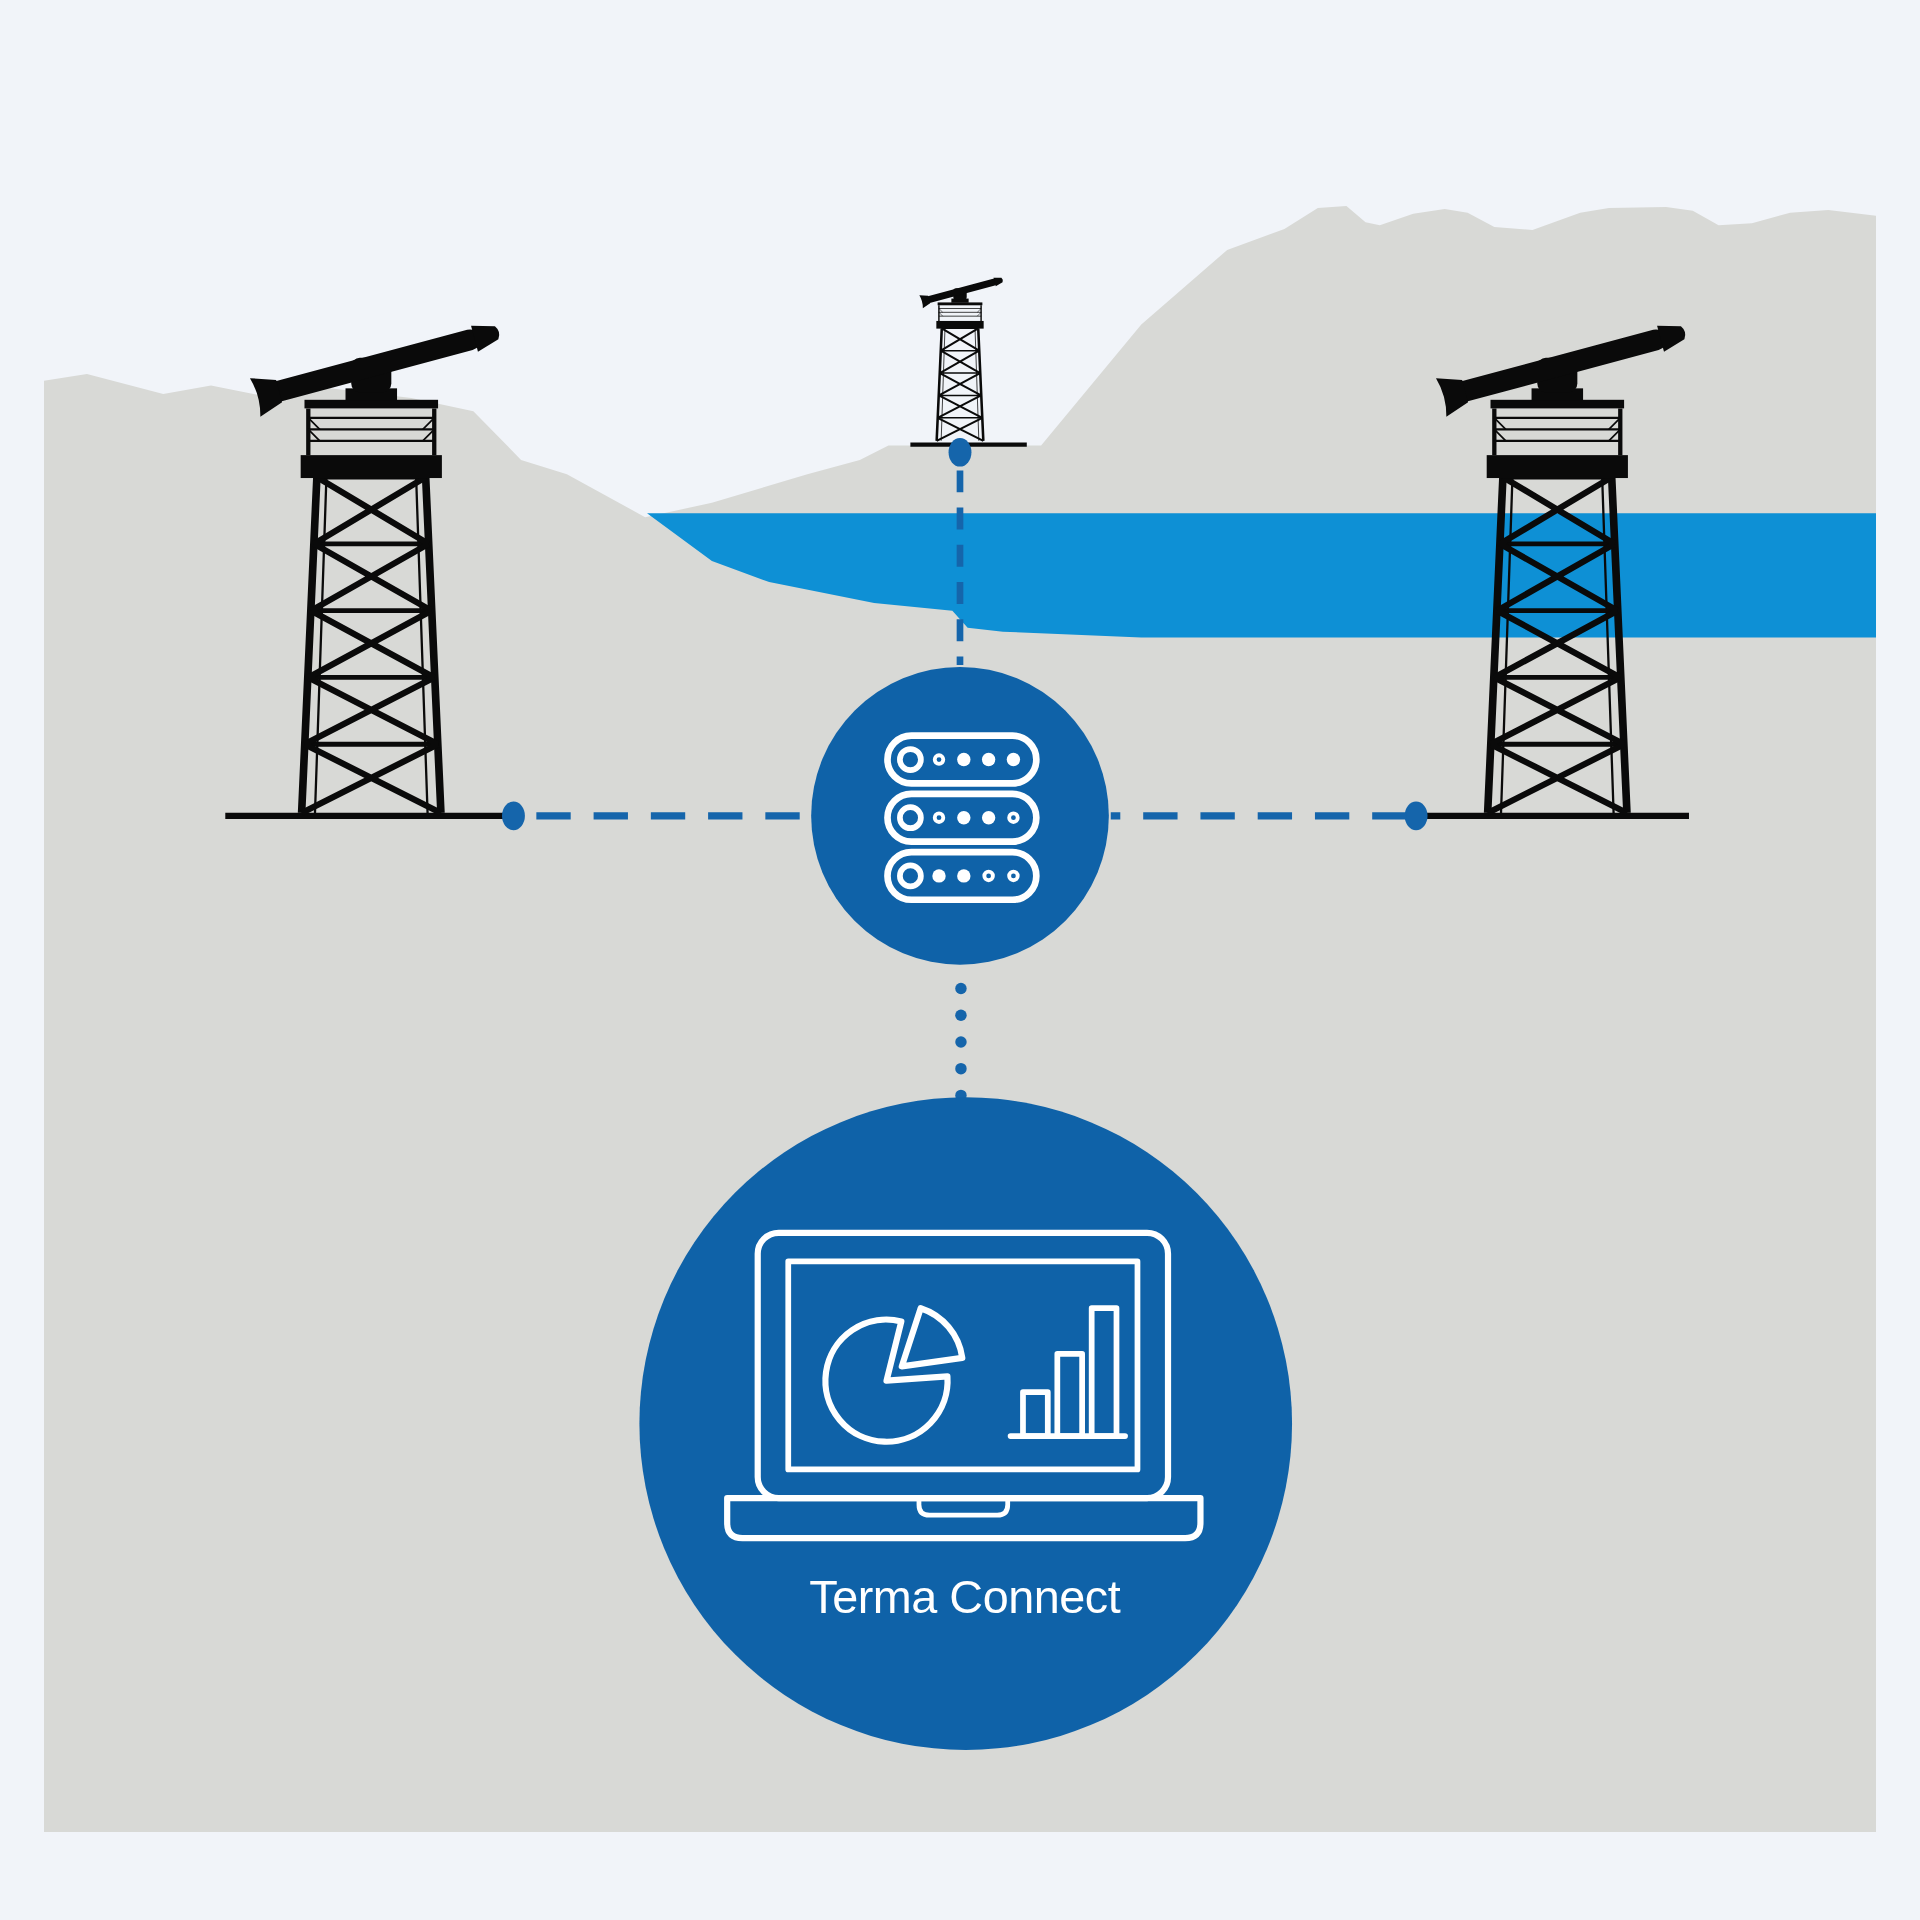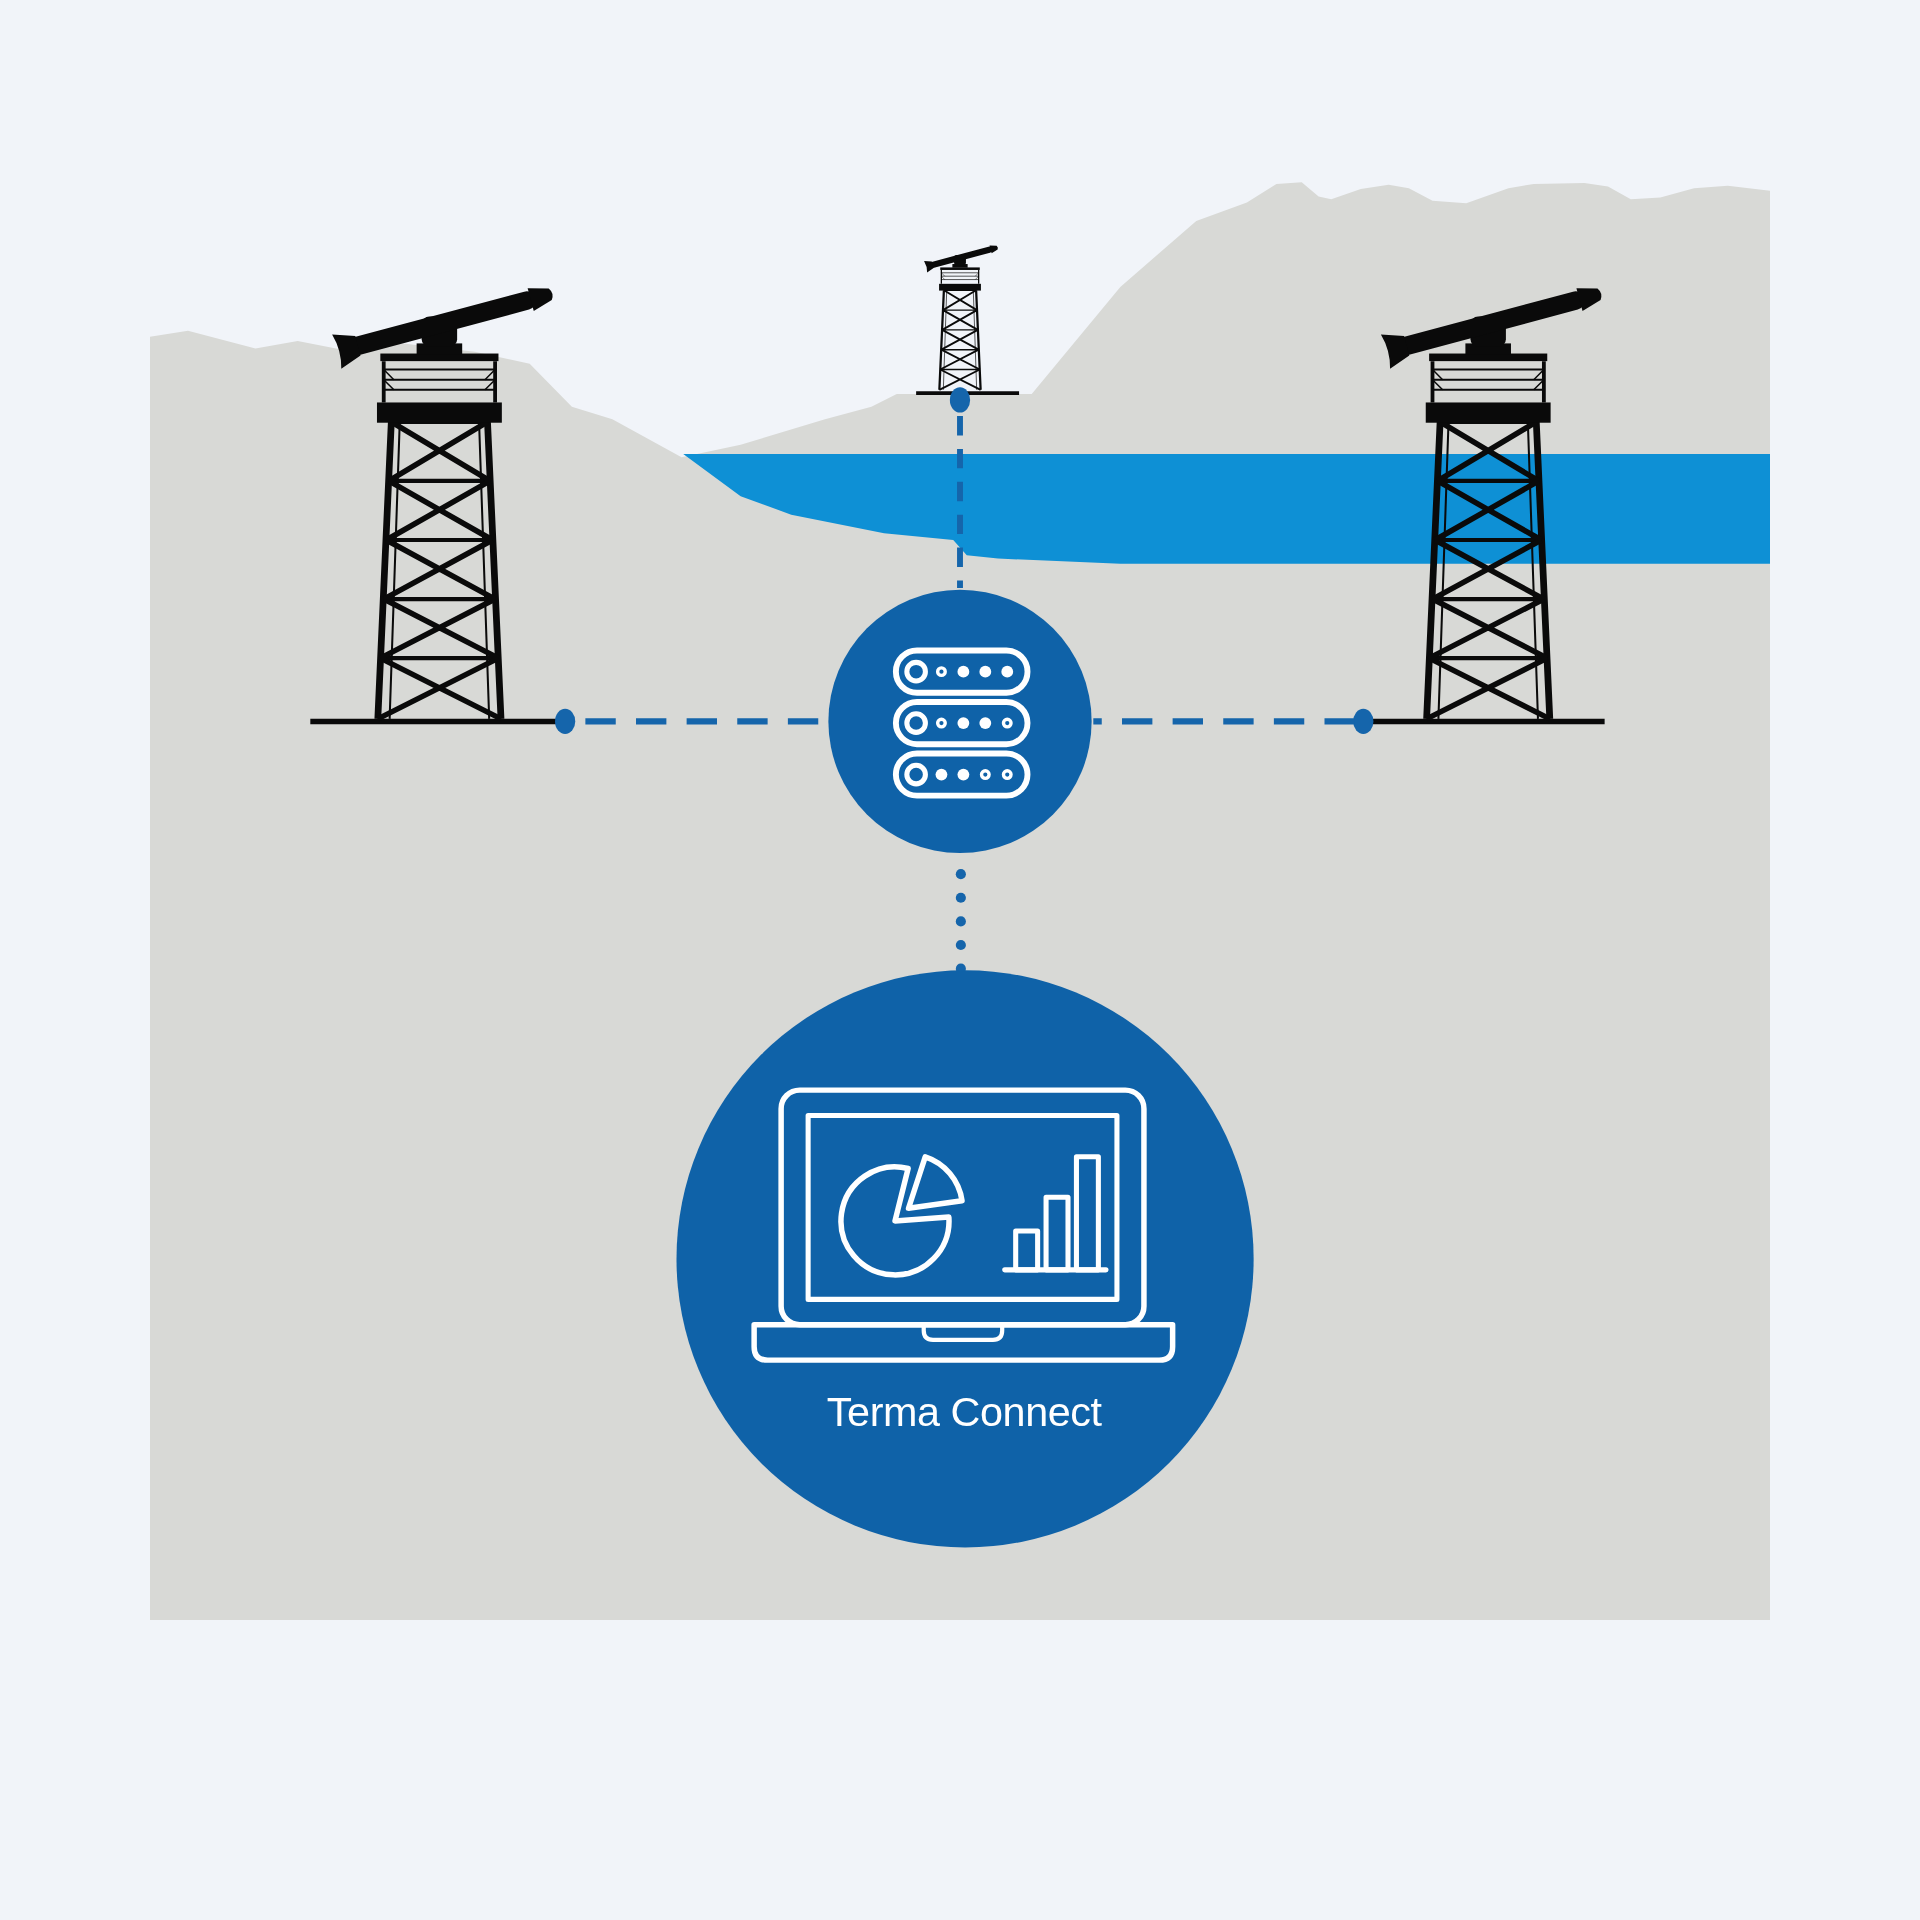--- a/index.html
+++ b/index.html
@@ -1,16 +1,16 @@
 <!DOCTYPE html>
 <html><head>
 <meta charset="utf-8">
 <style>
   html,body{margin:0;padding:0;background:#f1f4f9;}
-  .stage{position:relative;width:1920px;height:1620px;overflow:hidden;
+  .stage{position:relative;width:1920px;height:1832px;overflow:hidden;
          font-family:"Liberation Sans", sans-serif;}
   svg{display:block;width:100%;height:100%;}
   .blk{stroke:#0a0a0a;fill:none;stroke-linecap:butt;}
   .s8{stroke-width:8;} .s6{stroke-width:6.5;} .s5{stroke-width:5;}
   .s4{stroke-width:4.5;} .s2{stroke-width:2.4;} .s15{stroke-width:1.8;}
   .wht{stroke:#ffffff;fill:none;stroke-linecap:round;stroke-linejoin:round;}
   .w7{stroke-width:7;} .w65{stroke-width:6.5;} .w6{stroke-width:6;}
   .w5{stroke-width:5;} .w4{stroke-width:4;}
   .conn{stroke:#1565ab;fill:none;}
   .label{font-size:49px;letter-spacing:-0.5px;font-weight:400;}

